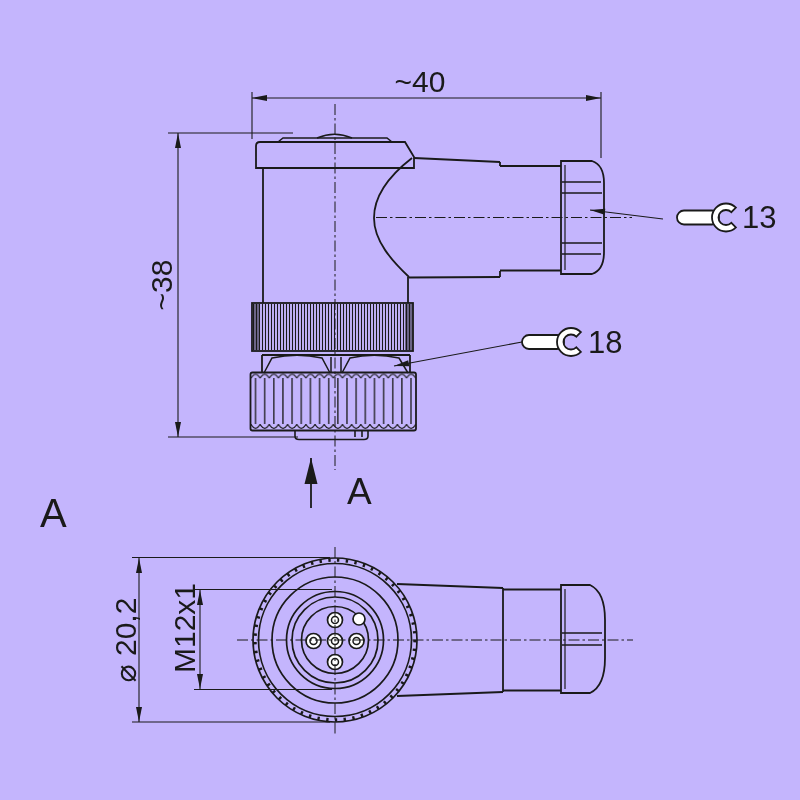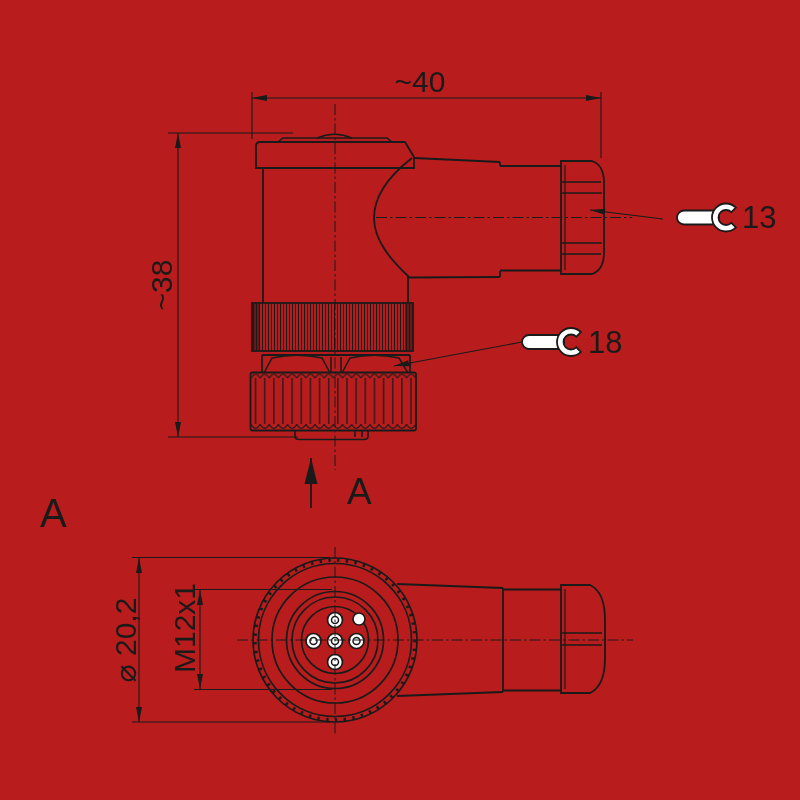--- a/index.html
+++ b/index.html
@@ -1,16 +1,16 @@
 <!DOCTYPE html>
 <html><head>
 <meta charset="utf-8">
 <style>
   html,body{margin:0;padding:0;background:#ffffff;}
-  .canvas{position:relative;width:800px;height:800px;background:#b91c1c;overflow:hidden;
+  .canvas{position:relative;width:800px;height:800px;background:#c4b5fd;overflow:hidden;
           font-family:"Liberation Sans","DejaVu Sans",sans-serif;text-align:center;}
   svg text{fill:#1a1a1a;font-family:"Liberation Sans","DejaVu Sans",sans-serif;}
   .dimtxt{font-size:30px;}
   .calltxt{font-size:31px;}
   .sectxt{font-size:37px;}
   .viewtxt{font-size:40px;}
 </style>
 </head>
 <body>
 

